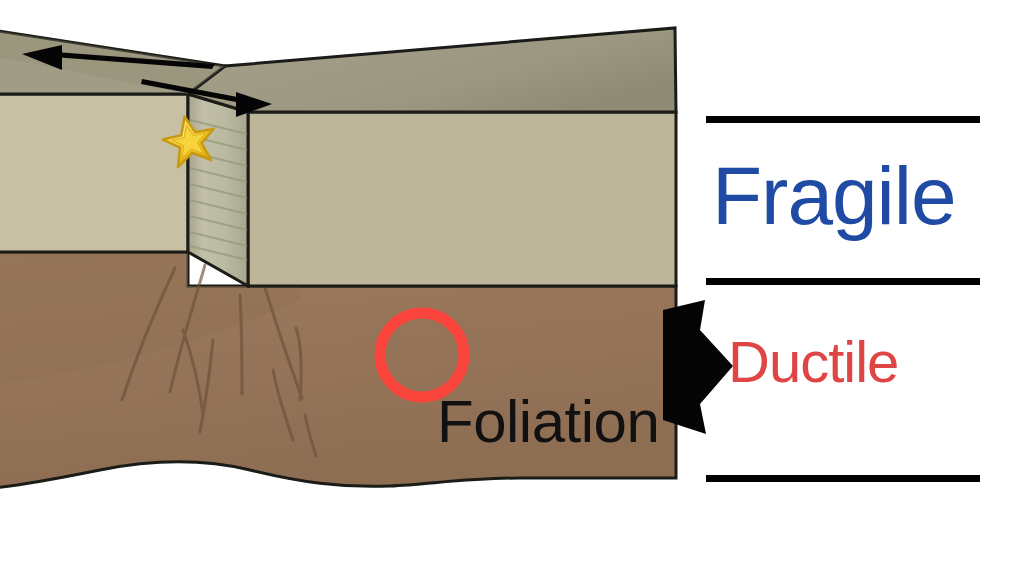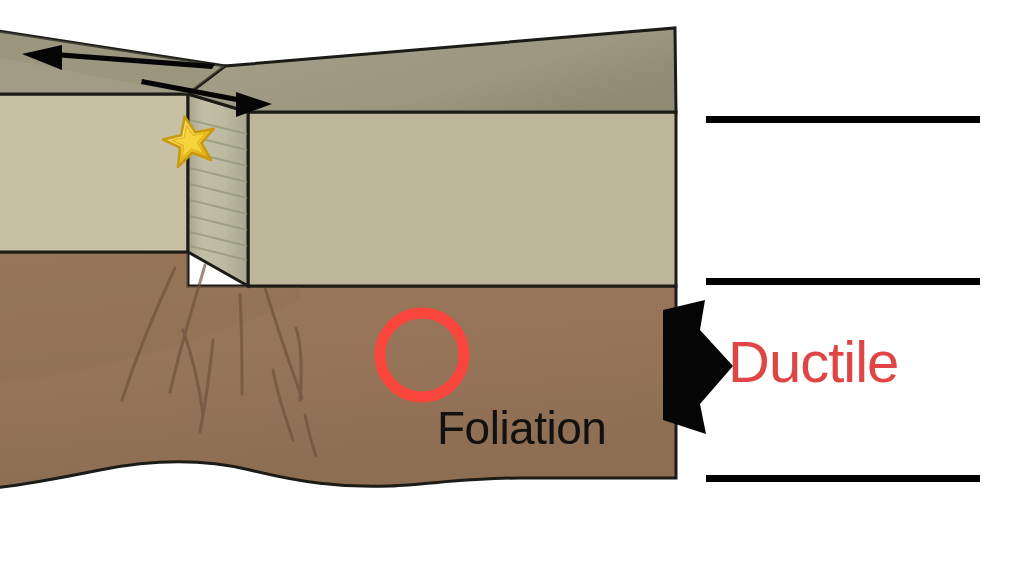--- a/index.html
+++ b/index.html
@@ -36,22 +36,22 @@
   }
   #ductile-label {
     left: 728px;
     top: 333px;
     font-size: 58px;
     color: #e04545;
     letter-spacing: -1px;
   }
   #foliation-label {
     left: 437px;
-    top: 405px;
-    font-size: 46px;
+    top: 392px;
+    font-size: 60px;
     color: #111111;
     letter-spacing: -0.5px;
   }
   .divider-line {
     position: absolute;
     left: 706px;
     width: 274px;
     height: 7px;
     background: #000000;
   }
@@ -162,18 +162,19 @@
 
     <g>
       <path d="M 663 310 L 705 300 L 700 330 L 733 366 L 700 404 L 706 434 L 663 420 Z" fill="#050505"></path>
     </g>
   </svg>
 
   <div class="divider-line" id="divider-top"></div>
   <div class="divider-line" id="divider-middle"></div>
   <div class="divider-line" id="divider-bottom"></div>
 
+  <div class="label-text" id="fragile-label">Fragile</div>
 
   <div class="label-text" id="ductile-label">Ductile</div>
 
   <div class="label-text" id="foliation-label">Foliation</div>
 
 </div>
 
 </body></html>

